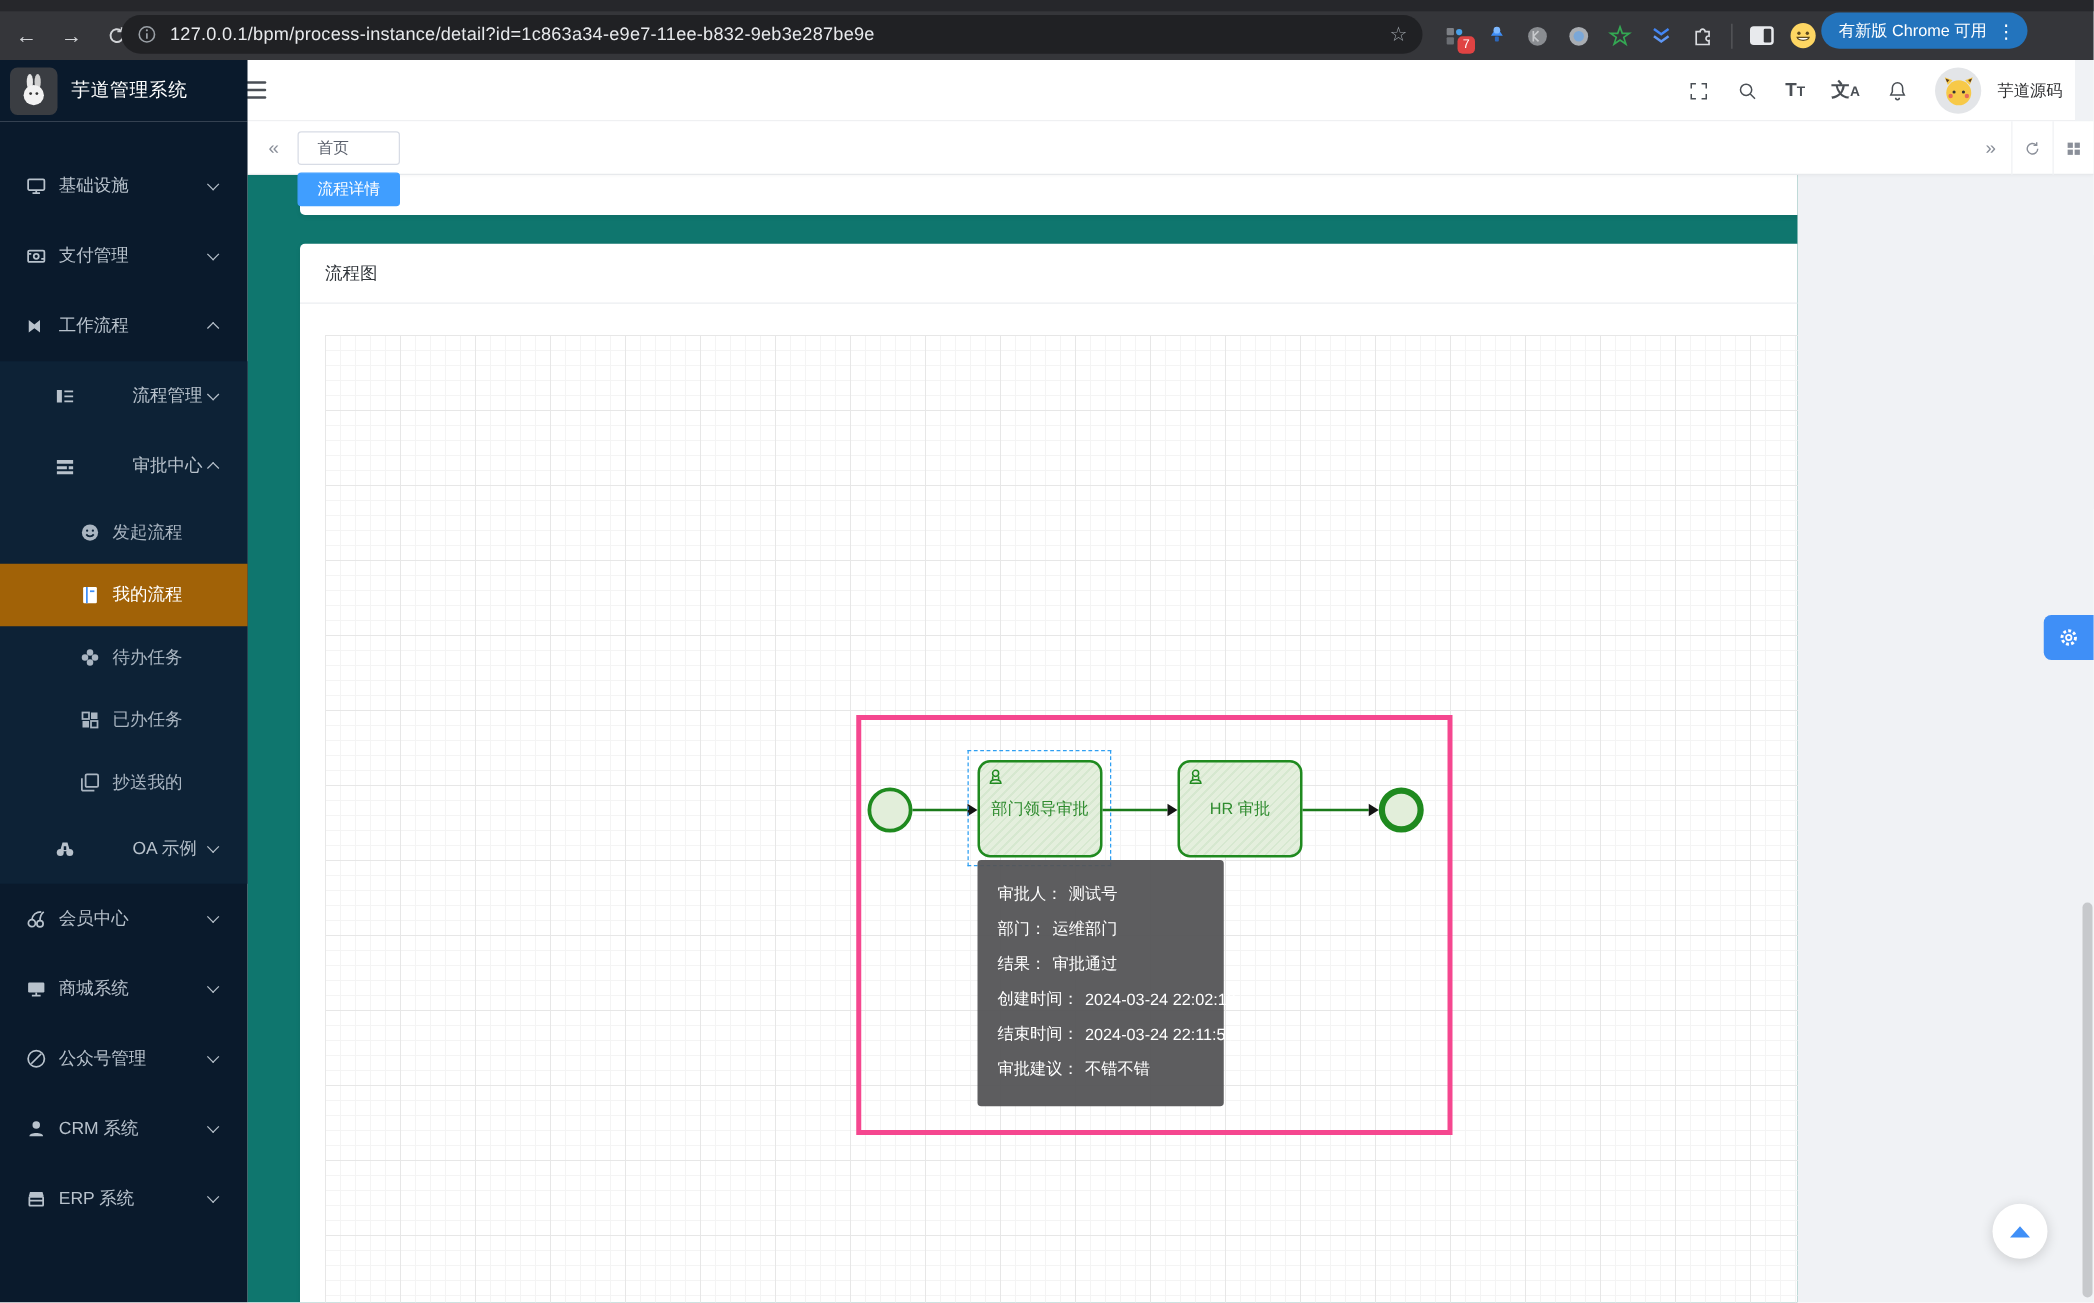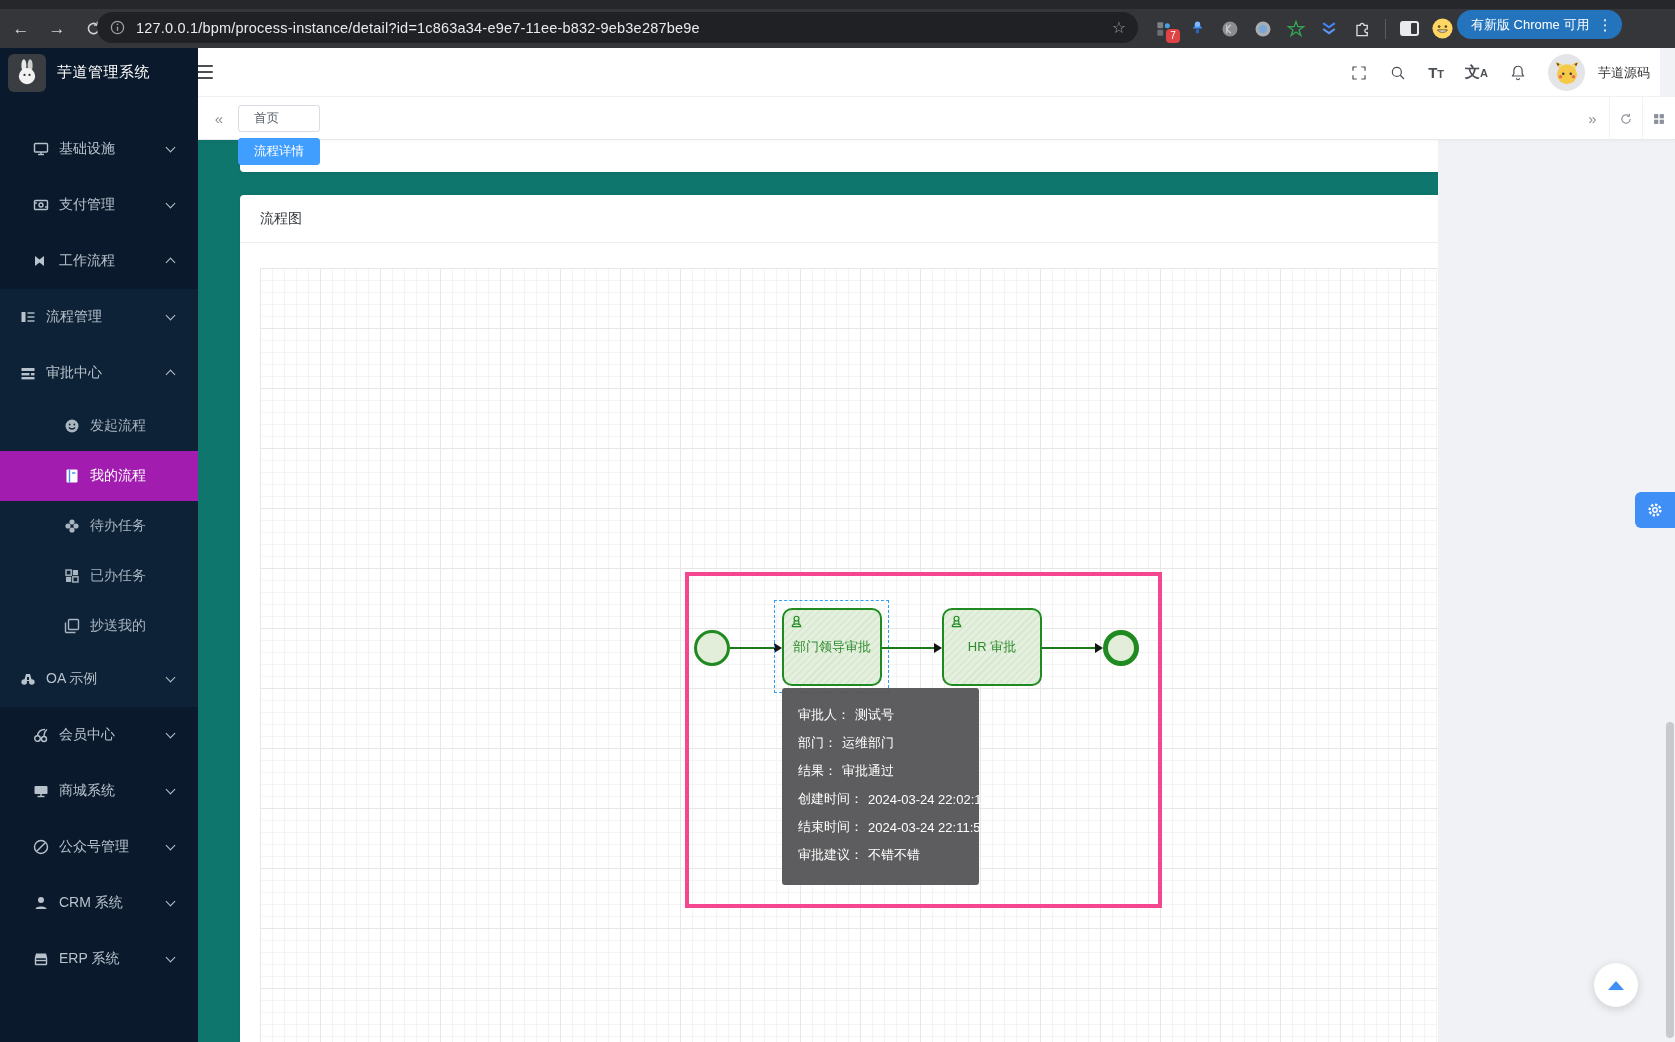--- a/index.html
+++ b/index.html
@@ -25,28 +25,28 @@
   .panel-ic::after { content:""; position:absolute; right:2px; top:2px; bottom:2px; width:6px; background:#35363a; border-radius:1px; }
   .chip { position:absolute; left:1457px; top:10px; height:29px; background:#2374bd; border-radius:15px; color:#fff; display:flex; align-items:center; gap:8px; padding:0 10px 0 14px; font-size:13px; }
   .chip .kebab { font-size:15px; color:#fff; }
 
   
   .logo-block { position:absolute; left:0; top:48px; width:198px; height:49px; background:#0a1a2c; display:flex; align-items:center; z-index:20; }
   .logo-img { width:38px; height:38px; margin-left:8px; border-radius:6px; background:#3a3d42; display:flex; align-items:center; justify-content:center; }
   .logo-title { color:#fff; font-size:15px; font-weight:normal; margin-left:11px; letter-spacing:.5px; }
   .sidebar { position:absolute; left:0; top:97px; width:198px; height:945px; background:#0a1a2c; z-index:20; padding-top:24px; }
   .s-item { display:flex; align-items:center; color:#b8c2cc; font-size:14px; cursor:pointer; position:relative; }
-  .s-item.l1 { height:56px; padding-left:11px;margin-left:22px; }
-  .s-item.l2 { height:56px; padding-left:20px; }
+  .s-item.l1 { height:56px; padding-left:21px; }
+  .s-item.l2 { height:56px; padding-left:44px;gap:36px; }
   .s-item.l3 { height:50px; padding-left:64px; color:#a9b5c1; }
   .s-item .si { width:16px; height:16px; margin-right:10px; flex:0 0 16px; }
   .s-item .si svg { width:16px; height:16px; stroke:currentColor; fill:none; stroke-width:1.4; }
   .s-item .si svg .f { fill:currentColor; stroke:none; }
   .submenu { background:#0d2236; }
-  .s-item.active { background:#a21caf; color:#fff; }
+  .s-item.active { background:#a16207; color:#fff; }
   .chev { width:7px; height:7px; border-right:1.5px solid currentColor; border-bottom:1.5px solid currentColor; position:absolute; right:24px; }
   .chev.down { transform:rotate(45deg); margin-top:-3px; }
   .chev.up { transform:rotate(-135deg); margin-top:3px; }
 
   
   .app-header { position:absolute; left:183px; top:48px; width:1477px; height:49px; background:#fff; border-bottom:1px solid #f0f1f3; z-index:10; }
   .fold { position:absolute; left:14px; top:17px; width:16px; height:14px; display:flex; flex-direction:column; justify-content:space-between; }
   .fold i { height:2px; background:#4a4f55; border-radius:1px; }
   .hdr-right { position:absolute; right:10px; top:0; height:49px; display:flex; align-items:center; gap:21px; color:#4a4f55; }
   .hicon svg { width:18px; height:18px; stroke:#4a4f55; fill:none; stroke-width:1.6; display:block; }

